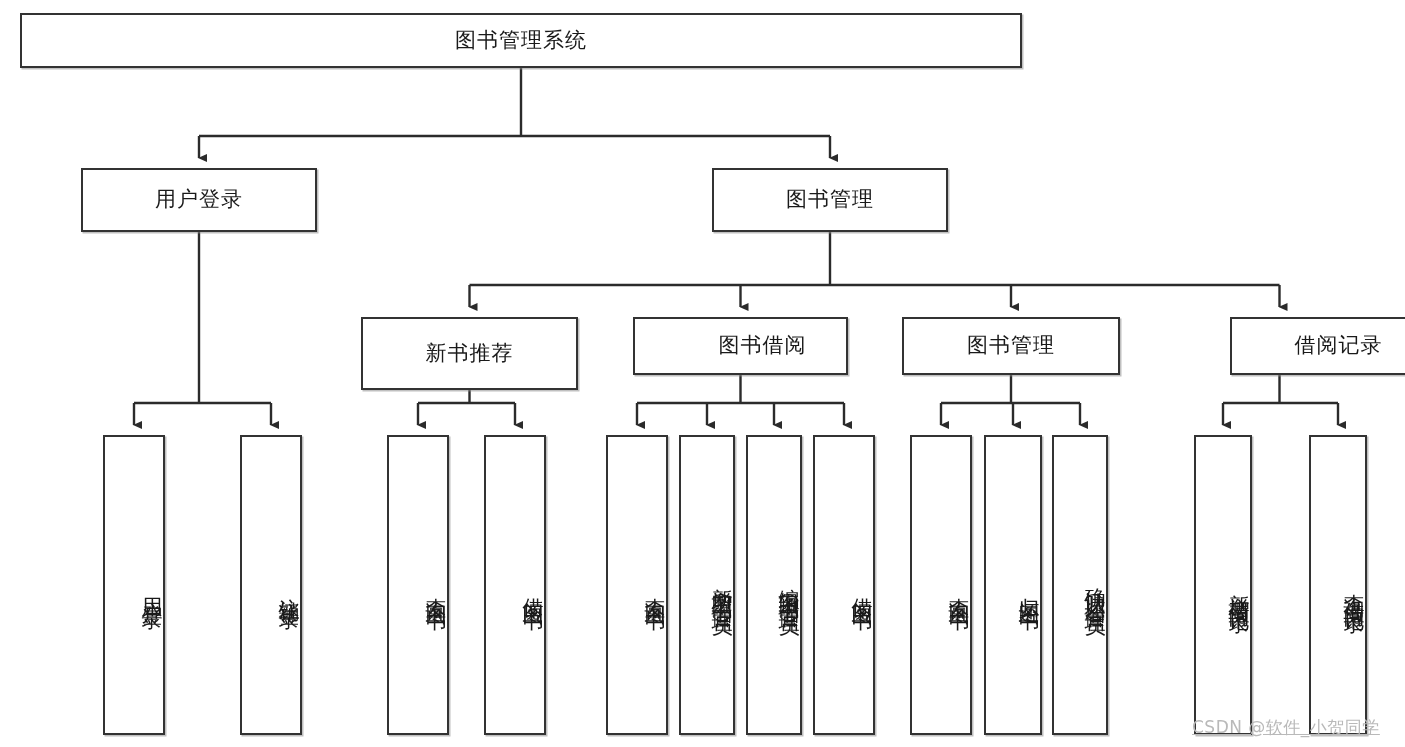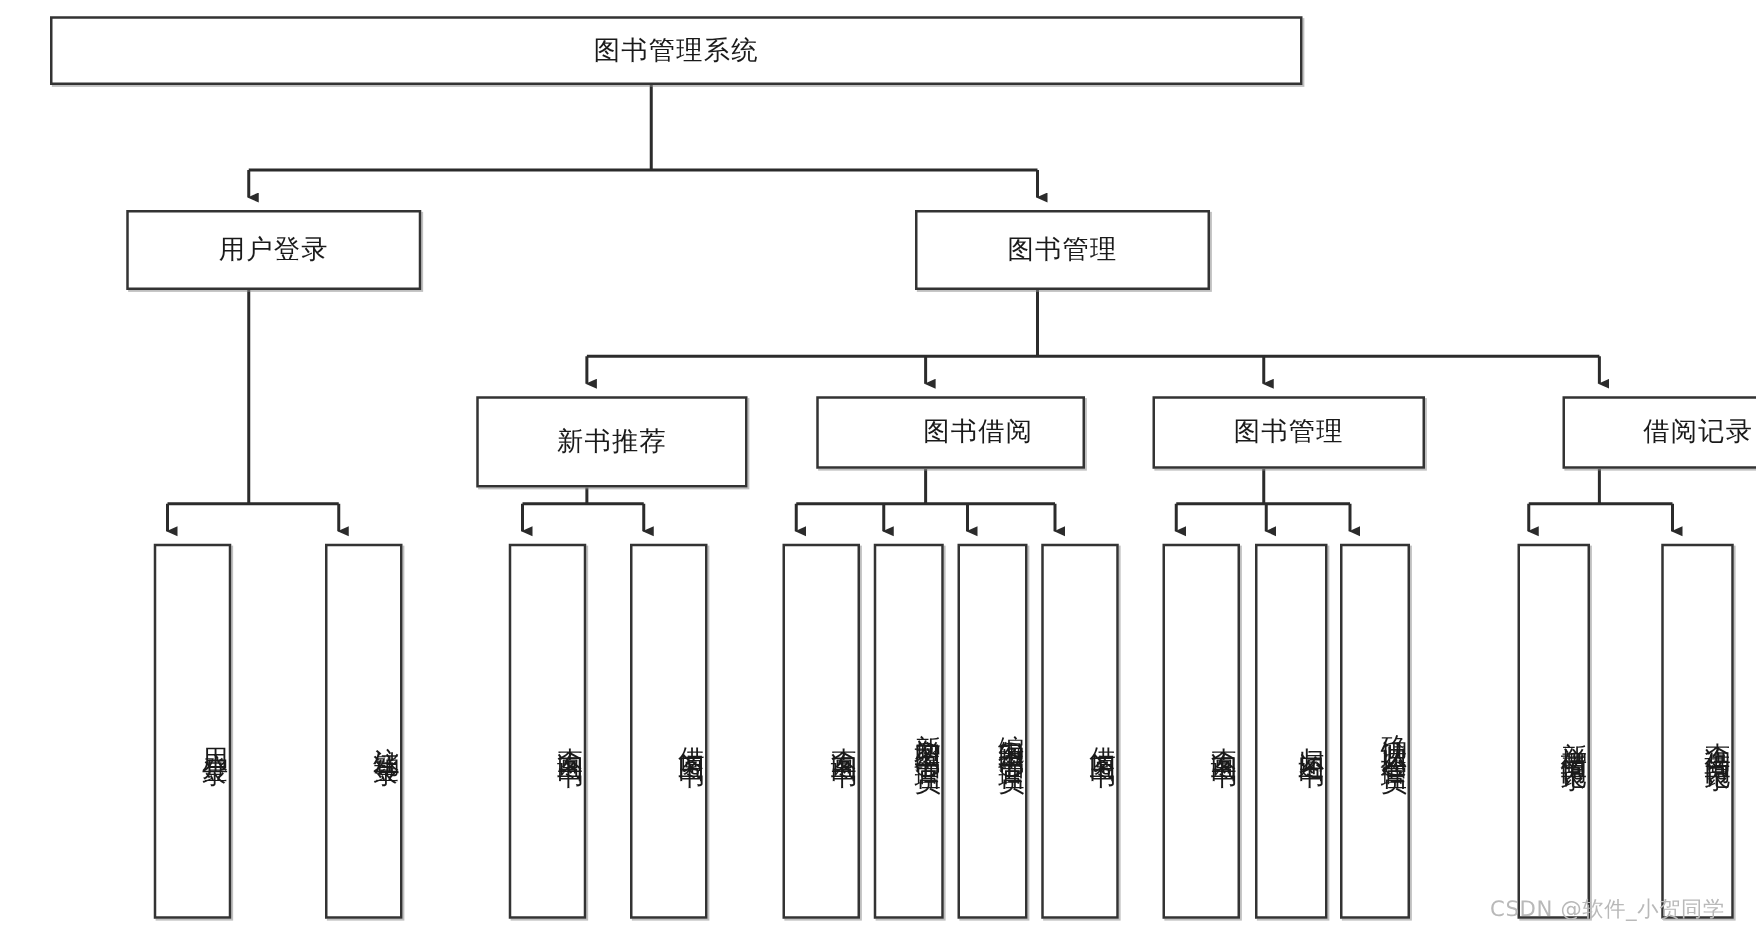--- a/index.html
+++ b/index.html
@@ -30,21 +30,20 @@
   .node {
     position: absolute;
     box-sizing: border-box;
     background: #ffffff;
     border: 2px solid #333333;
     box-shadow: 1.5px 1.5px 0 0 rgba(140,140,140,0.55);
     display: flex;
     align-items: center;
     justify-content: center;
     color: #1a1a1a;
-    margin-left: 20px;
   }
   .node.horiz {
     font-size: 21px;
     line-height: 1.1;
     letter-spacing: 1px;
     white-space: nowrap;
   }
   .node.vert {
     writing-mode: vertical-rl;
     text-orientation: upright;
@@ -56,20 +55,21 @@
     padding-top: 8px;
   }
   .watermark {
     position: absolute;
     left: 1192px;
     top: 716px;
     font-size: 17px;
     color: #b9b9b9;
     white-space: nowrap;
     letter-spacing: 0.5px;
+    text-decoration: underline;
   }
 </style>
 </head>
 <body>
 
 <div id="diagram-root">
 
   <svg class="edges" viewBox="0 0 1405 747" xmlns="http://www.w3.org/2000/svg">
     <defs>
       <marker id="arrowhead" markerWidth="9" markerHeight="9" refX="4" refY="8" orient="auto" markerUnits="userSpaceOnUse">

